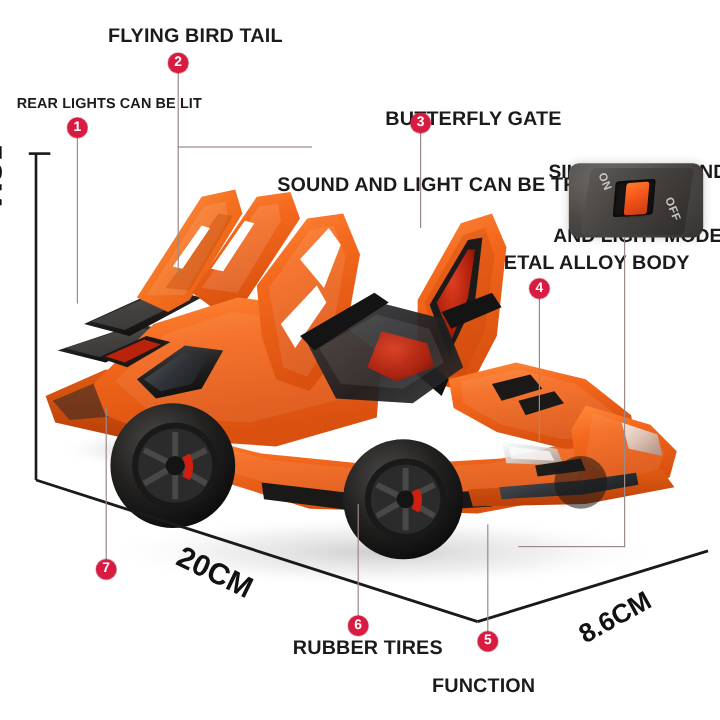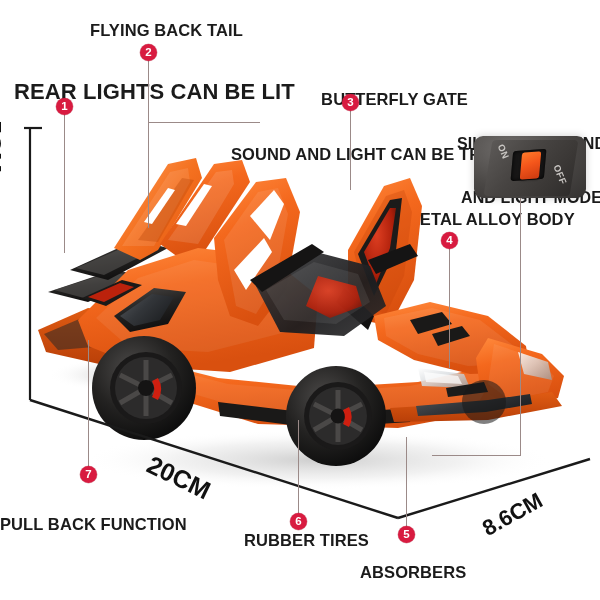--- a/index.html
+++ b/index.html
@@ -16,21 +16,21 @@
   
   .label{
     position:absolute;
     color:#1b1b1b;
     font-weight:700;
     letter-spacing:.1px;
     line-height:1.12;
     white-space:pre;
     font-family:"Liberation Sans", sans-serif;
   }
-  .lbl-1{left:2px;  top:80px;  font-size:22px;margin-left:12px;}
+  .lbl-1{left:2px;  top:80px;  font-size:12px;margin-left:12px;}
   .lbl-2{left:90px; top:21px;  font-size:16.5px;}
   .lbl-3{left:231px;top:53px;  font-size:16.5px; text-align:center;}
   .lbl-sw{left:457px;top:99px; font-size:16px;  text-align:center;}
   .lbl-4{left:406px;top:210px; font-size:16.5px;}
   .lbl-7{left:0px;  top:478px; font-size:16.5px;}
   .lbl-6{left:244px;top:531px; font-size:16.5px;text-align:center;}
   .lbl-5{left:360px;top:563px; font-size:16.5px;}
 
   
   .marker{
@@ -295,41 +295,40 @@
   <div class="leader lv" style="left:449px; top:246px; height:122px;"></div>
 
   <div class="leader lv" style="left:406px; top:437px; height:97px;"></div>
 
   <div class="leader lv" style="left:298px; top:420px; height:96px;"></div>
 
   <div class="leader lv" style="left:88px;  top:340px; height:133px;"></div>
 
   <div class="label lbl-1">REAR LIGHTS CAN BE LIT</div>
 
-  <div class="label lbl-2">FLYING BACK TAIL</div>
+  <div class="label lbl-2">FLYING BIRD TAIL</div>
 
   <div class="label lbl-3">
     <div style="text-align:center;">BUTTERFLY GATE</div>
     <div style="text-align:center;">SOUND AND LIGHT CAN BE TRIGGERED</div>
   </div>
 
   <div class="label lbl-sw">
     <div style="text-align:center;">SILENT OR SOUND</div>
     <div style="text-align:center;">AND LIGHT MODE</div>
   </div>
 
   <div class="label lbl-4">METAL ALLOY BODY</div>
 
   <div class="label lbl-7">
-    <div style="text-align:center;">PULL BACK FUNCTION</div>
   </div>
 
   <div class="label lbl-6">RUBBER TIRES</div>
 
-  <div class="label lbl-5">ABSORBERS</div>
+  <div class="label lbl-5">FUNCTION</div>
 
   <div class="marker" style="left:56px;  top:98px;">1</div>
   <div class="marker" style="left:140px; top:44px;">2</div>
   <div class="marker" style="left:342px; top:94px;">3</div>
   <div class="marker" style="left:441px; top:232px;">4</div>
   <div class="marker" style="left:398px; top:526px;">5</div>
   <div class="marker" style="left:290px; top:513px;">6</div>
   <div class="marker" style="left:80px;  top:466px;">7</div>
 
   <div id="switch-inset">

